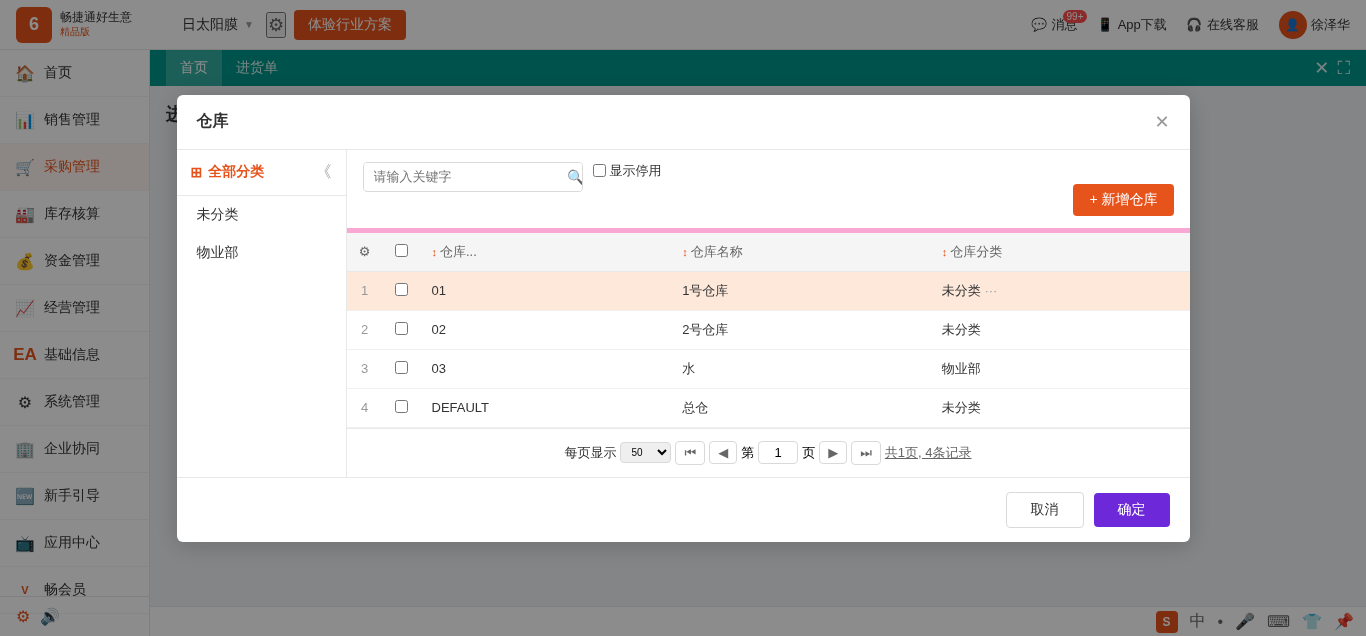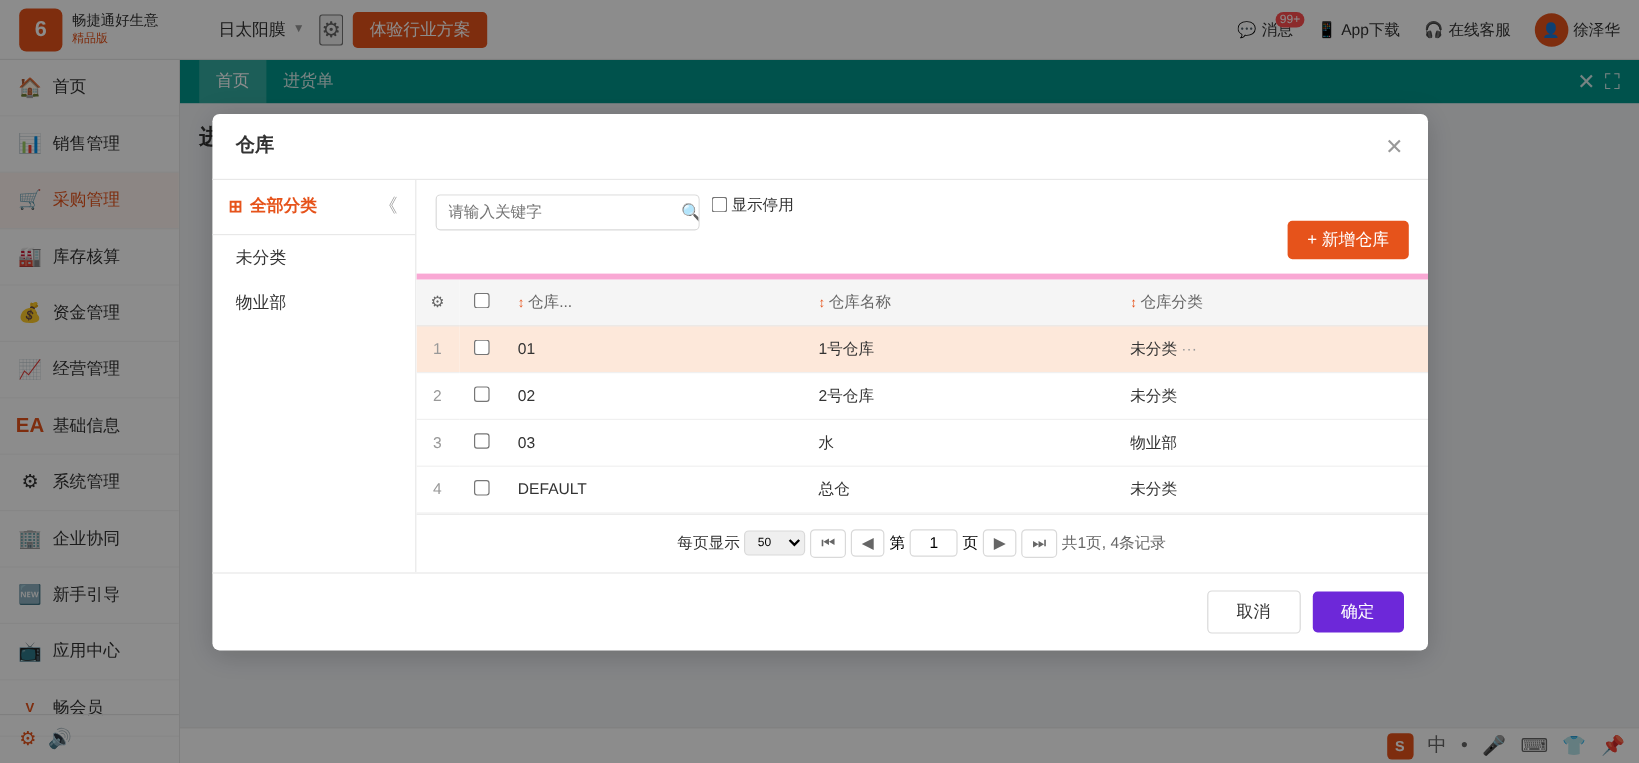--- a/index.html
+++ b/index.html
@@ -317,21 +317,21 @@
     }
     .page-nav-btn:disabled { color: #ccc; cursor: default; }
     .page-input {
       border: 1px solid #d9d9d9;
       border-radius: 4px;
       padding: 3px 6px;
       width: 40px;
       text-align: center;
       font-size: 13px;
     }
-    .page-info { color: #666; }
+    .page-info { color: #666; text-decoration: underline; }
 
     
     .modal-footer {
       display: flex; align-items: center; justify-content: flex-end;
       padding: 14px 20px;
       border-top: 1px solid #e8e8e8;
       gap: 10px;
       flex-shrink: 0;
     }
     .cancel-btn {

